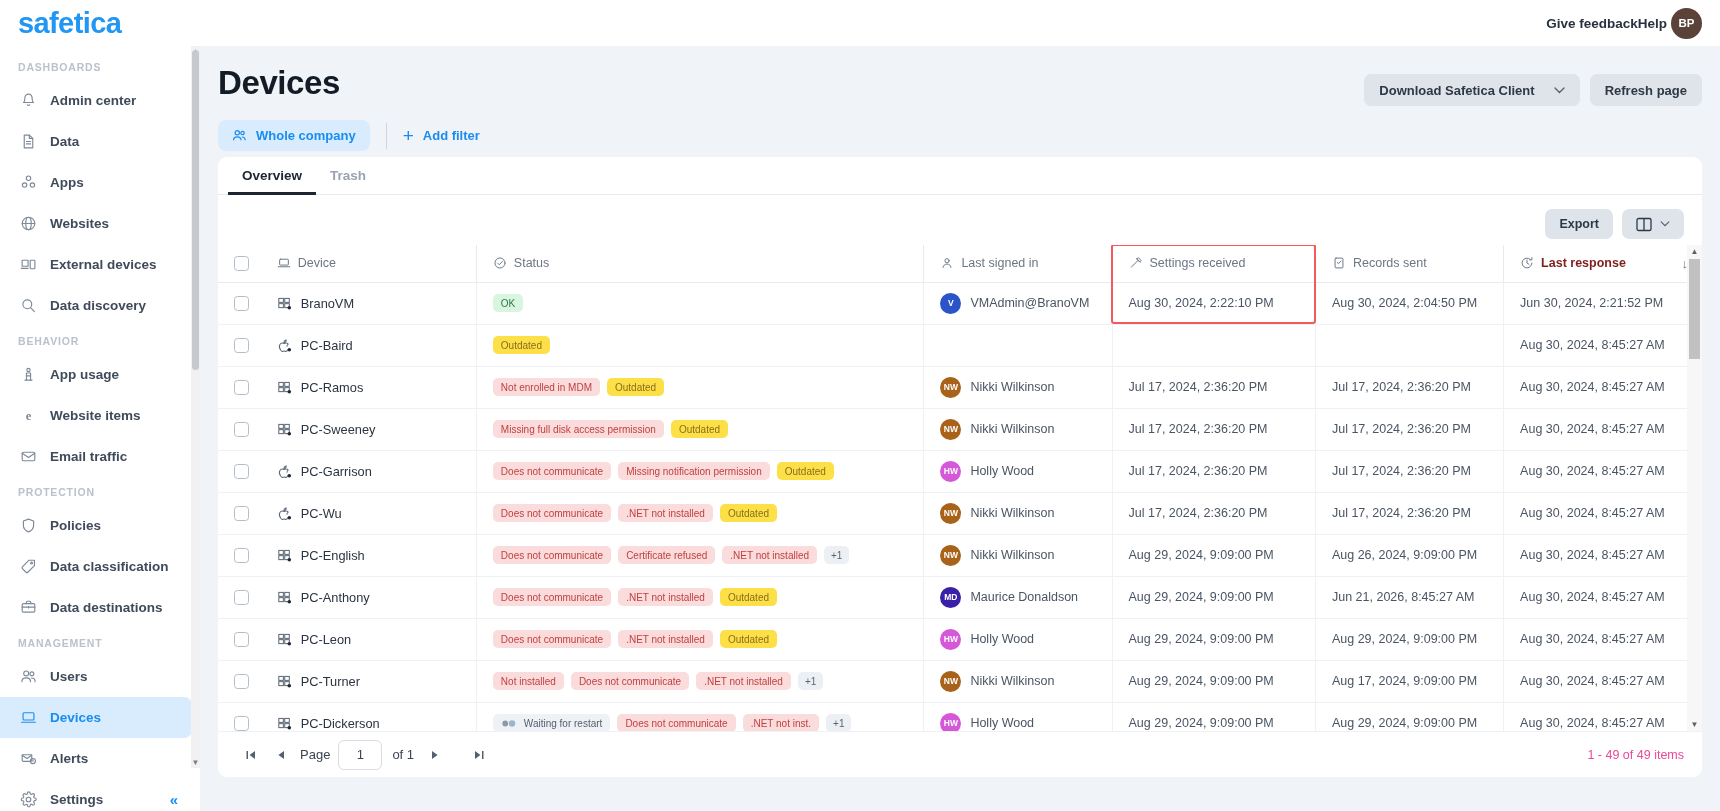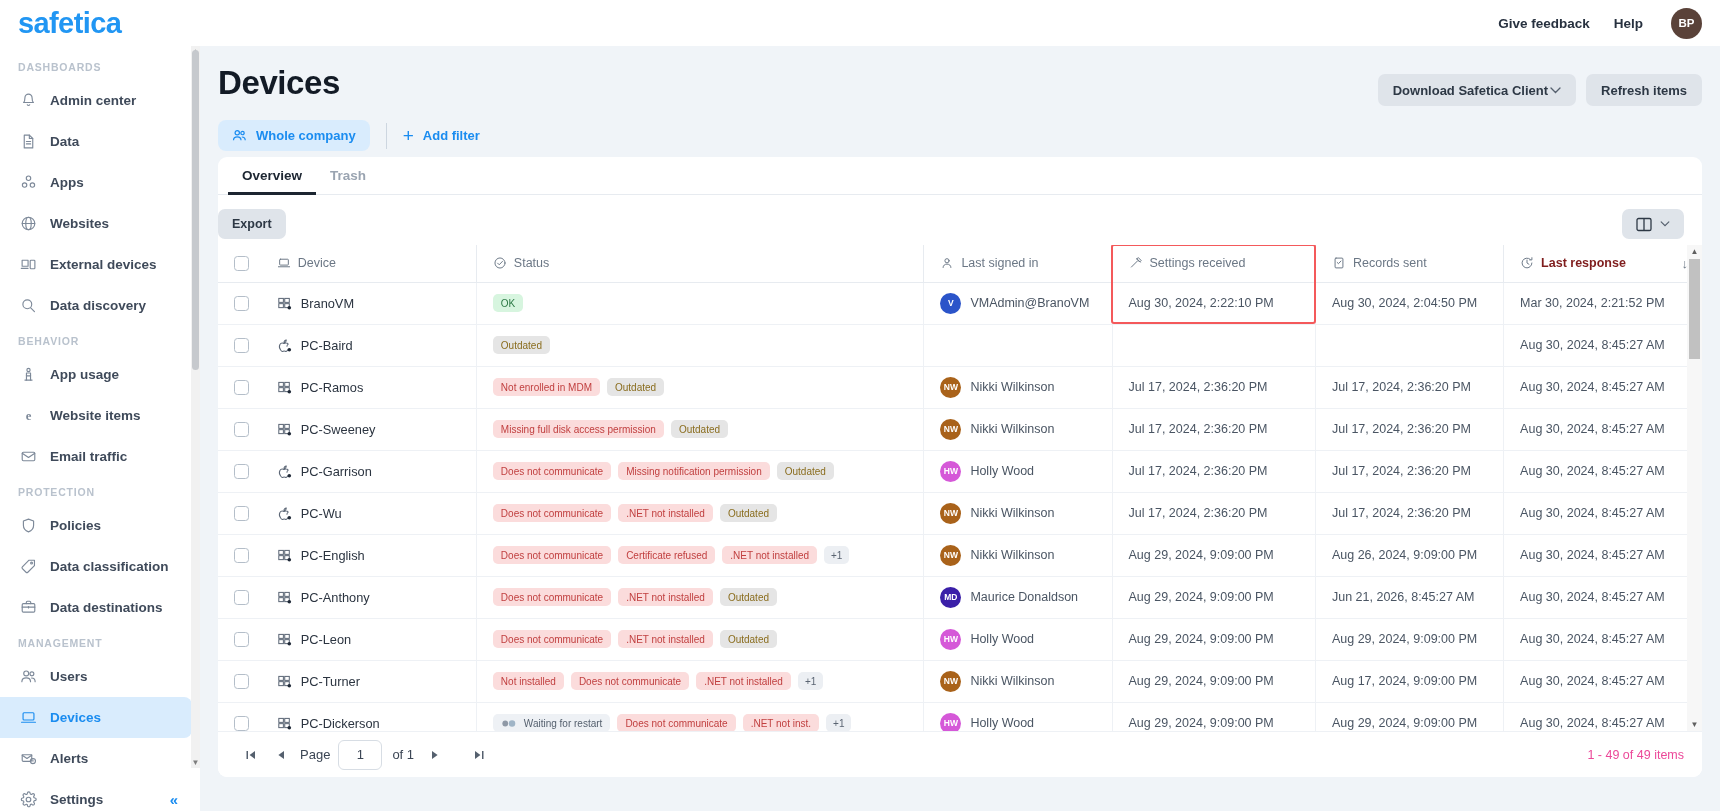--- a/index.html
+++ b/index.html
@@ -39,38 +39,38 @@
     background:#f1f1f1;
   }
   .sidebar-scroll .thumb { position:absolute; top:4px; left:1px; width:7px; height:320px; background:#c6c9cd; border-radius:4px;}
   .sidebar-scroll .arrow { position:absolute; left:0; width:9px; height:11px; color:#7d7d7d; font-size:8px; text-align:center; line-height:11px;}
   .collapse-btn { position:absolute; right:22px; color:#1a8cf0; font-size:15px; font-weight:bold; }
 
   
   .right-pane { flex:1; display:flex; flex-direction:column; height:811px; position:relative; background:#f0f4f8; }
   .topbar {
     height:46px; background:#ffffff; display:flex; align-items:center;
-    justify-content:flex-end; padding-right:18px; gap:24px; flex:0 0 46px;
+    justify-content:flex-end; padding-right:18px; flex:0 0 46px;
   }
   .topbar a { color:#27313f; font-size:13.5px; font-weight:bold; text-decoration:none; cursor:pointer; }
   .avatar-top {
     width:31px; height:31px; border-radius:50%; background:#5a4239; color:#fff;
     display:flex; align-items:center; justify-content:center; font-size:11.5px;
     font-weight:bold; cursor:pointer; margin-left:4px;
   }
 
   
   .page { flex:1; background:#f0f4f8; padding:0 18px 0 18px; overflow:hidden; position:relative; }
   .page-head { display:flex; align-items:flex-start; padding-top:18px; }
   .page-title { font-size:33px; font-weight:bold; color:#131b26; letter-spacing:-0.4px; }
   .head-actions { margin-left:auto; display:flex; gap:10px; padding-top:10px;}
   .btn-grey {
     background:#dfe4ea; border:none; border-radius:7px; color:#2d3845;
     font-size:13px; font-weight:bold; padding:0 15px; height:32px;
-    display:flex; align-items:center; gap:2px; cursor:pointer;
+    display:flex; align-items:center; gap:19px; cursor:pointer;
     font-family:"Liberation Sans", sans-serif;
   }
   .caret { font-size:9px; color:#55606e; }
 
   .filters { display:flex; align-items:center; gap:0; margin-top:14px; }
   .chip-company {
     background:#d9ecfd; color:#1a8cf0; border-radius:8px; height:31px;
     display:flex; align-items:center; gap:9px; padding:0 14px;
     font-size:13px; font-weight:bold; cursor:pointer;
   }
@@ -84,21 +84,21 @@
     height:620px; display:flex; flex-direction:column; overflow:hidden;
     position:relative;
   }
   .tabs { display:flex; gap:0; padding:0 10px; border-bottom:1px solid #e7ebf0; flex:0 0 38px; }
   .tab {
     padding:11px 14px 9px 14px; font-size:13.5px; font-weight:bold; color:#9aa4b1;
     cursor:pointer; border-bottom:3px solid transparent; margin-bottom:-1px;
   }
   .tab.active { color:#1c2531; border-bottom-color:#1c2531; }
 
-  .toolbar { display:flex; justify-content:space-between; gap:9px; padding:14px 18px 6px 0; flex:0 0 auto;}
+  .toolbar { display:flex; justify-content:flex-end; gap:9px; padding:14px 18px 6px 0; flex:0 0 auto;}
   .btn-sm {
     background:#dfe4ea; border:none; border-radius:7px; color:#2d3845;
     font-size:12.5px; font-weight:bold; height:30px; padding:0 14px;
     display:flex; align-items:center; gap:8px; cursor:pointer;
     font-family:"Liberation Sans", sans-serif;
   }
 
   
   .table-wrap { flex:1; overflow:hidden; position:relative; }
   table { border-collapse:collapse; width:100%; table-layout:fixed; }
@@ -117,21 +117,21 @@
   }
   .cb {
     width:15px; height:15px; border:1.4px solid #b4bec9; border-radius:3.5px;
     background:#fff; display:block; cursor:pointer;
   }
   .dev-cell { display:flex; align-items:center; gap:9px; }
   .dev-name { color:#2b3440; font-size:12.8px;}
   .tags { display:flex; align-items:center; gap:7px; flex-wrap:nowrap; }
   .tag { border-radius:5px; padding:3.5px 8px; font-size:10px; white-space:nowrap; }
   .tag.ok { background:#d7f5df; color:#2d7a46; }
-  .tag.warn { background:#e5e5e5; color:#8a6d1e; }
+  .tag.warn { background:#fde047; color:#8a6d1e; }
   .tag.err { background:#fbdcdc; color:#c14040; }
   .tag.neutral { background:#eceff3; color:#5a6472; padding:3.5px 7px;}
   .tag.wait { background:#eef1f5; color:#55606e; display:flex; align-items:center; gap:6px;}
   .user-cell { display:flex; align-items:center; gap:9px; }
   .av {
     width:21px; height:21px; border-radius:50%; color:#fff; font-size:8.5px;
     font-weight:bold; display:flex; align-items:center; justify-content:center;
     flex:0 0 21px; letter-spacing:0px;
   }
 
@@ -378,21 +378,21 @@
         <div class="head-actions">
           <button class="btn-grey">
             <span>Download Safetica Client</span>
             <span class="caret">
               <svg width="11" height="7" viewBox="0 0 11 7">
                   <path d="M1 1l4.5 4.5L10 1" stroke="#55606e" stroke-width="1.3" fill="none" stroke-linecap="round"></path>
                 </svg>
             </span>
           </button>
           <button class="btn-grey">
-            <span>Refresh items</span>
+            <span>Refresh page</span>
           </button>
         </div>
       </div>
 
       <div class="filters">
         <div class="chip-company">
           <span>
             <svg width="15" height="15" viewBox="0 0 16 16" fill="none" stroke="#1a8cf0" stroke-width="1.3">
               <circle cx="5.6" cy="5" r="2.3"></circle>
                 <circle cx="11.2" cy="5.4" r="1.8"></circle>
@@ -554,21 +554,21 @@
                     </div>
                   </td>
     <td class="b">
                     <div class="user-cell">
                       <span class="av" style="background:#2b54c9">V</span>
                       <span>VMAdmin@BranoVM</span>
                     </div>
                   </td>
     <td class="b">Aug 30, 2024, 2:22:10 PM</td>
     <td class="b">Aug 30, 2024, 2:04:50 PM</td>
-    <td class="b">Mar 30, 2024, 2:21:52 PM</td>
+    <td class="b">Jun 30, 2024, 2:21:52 PM</td>
   </tr>
                 <tr>
     <td>
                     <span class="cb"></span>
                   </td>
     <td>
                     <div class="dev-cell">
                       <span>
                         <svg width="15" height="15" viewBox="0 0 20 20">
                           <g fill="none" stroke="#5b6675" stroke-width="1.35" stroke-linecap="round">

